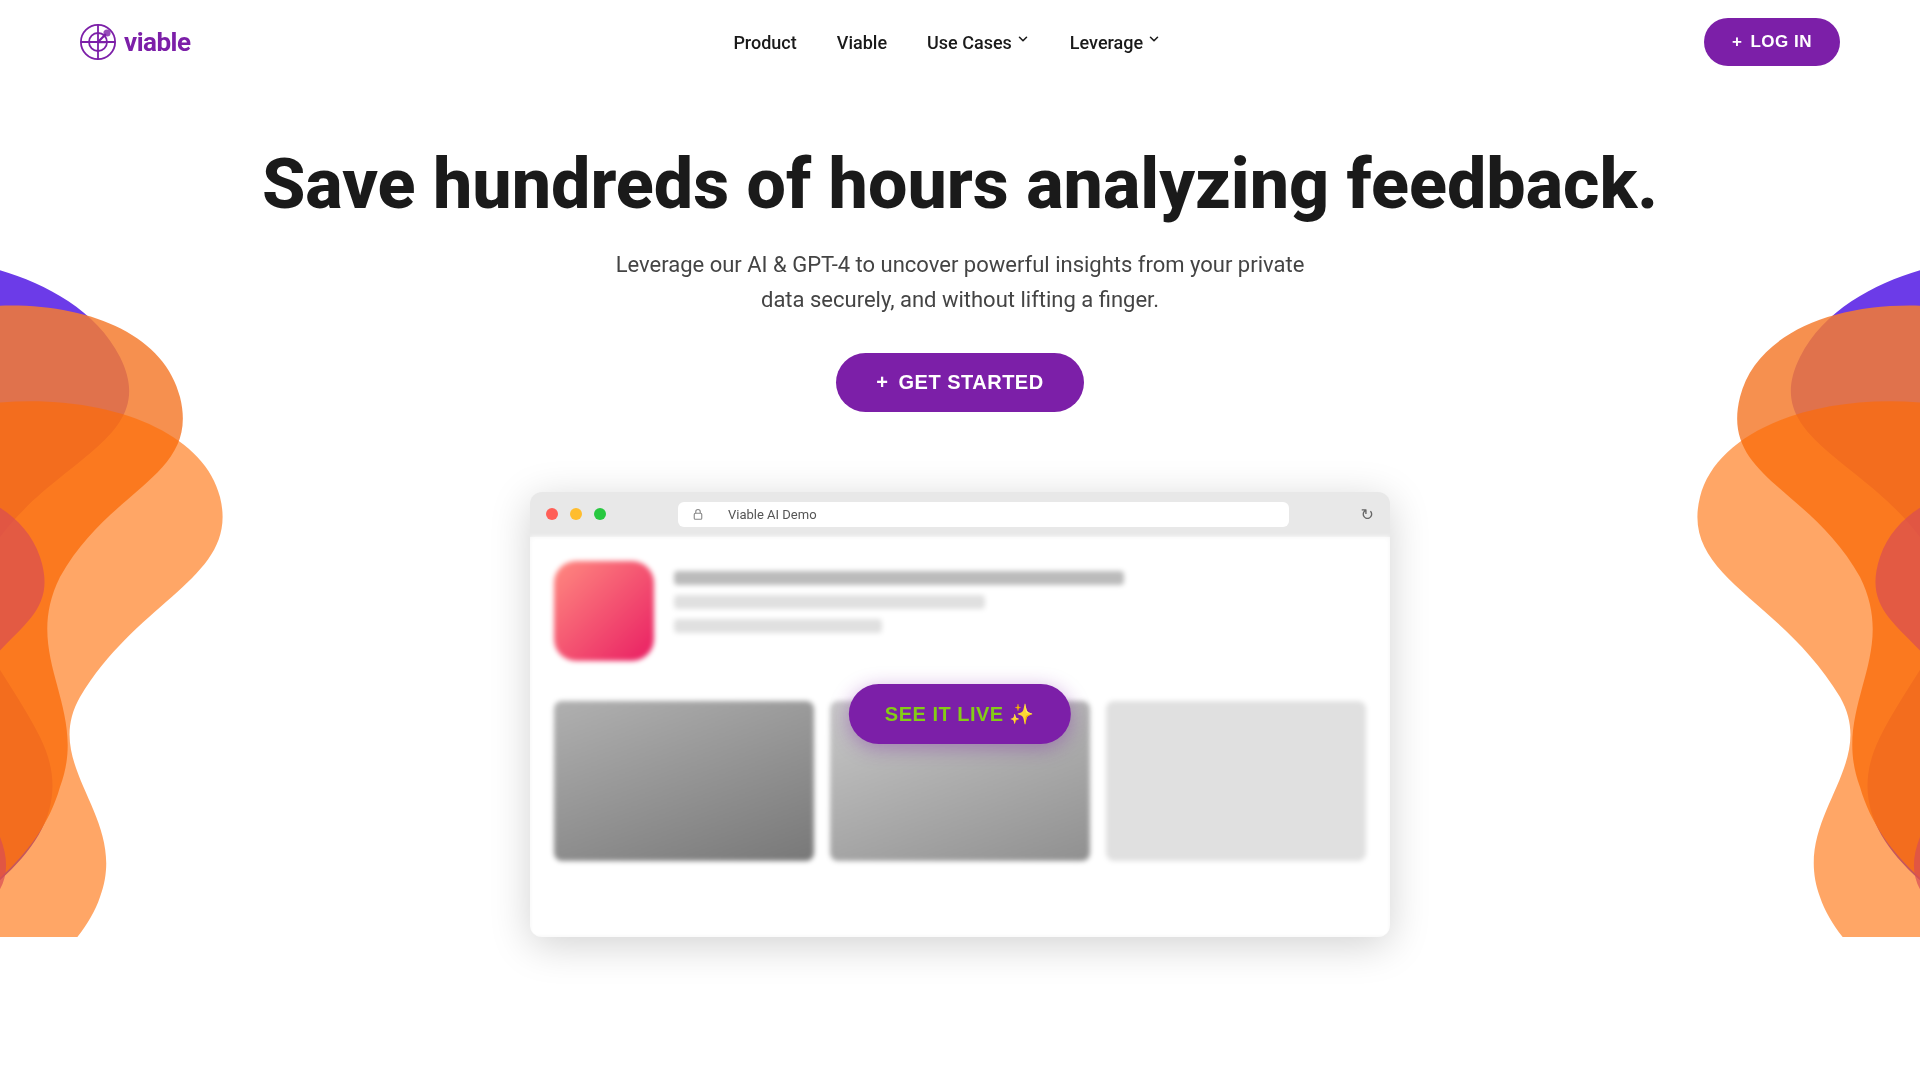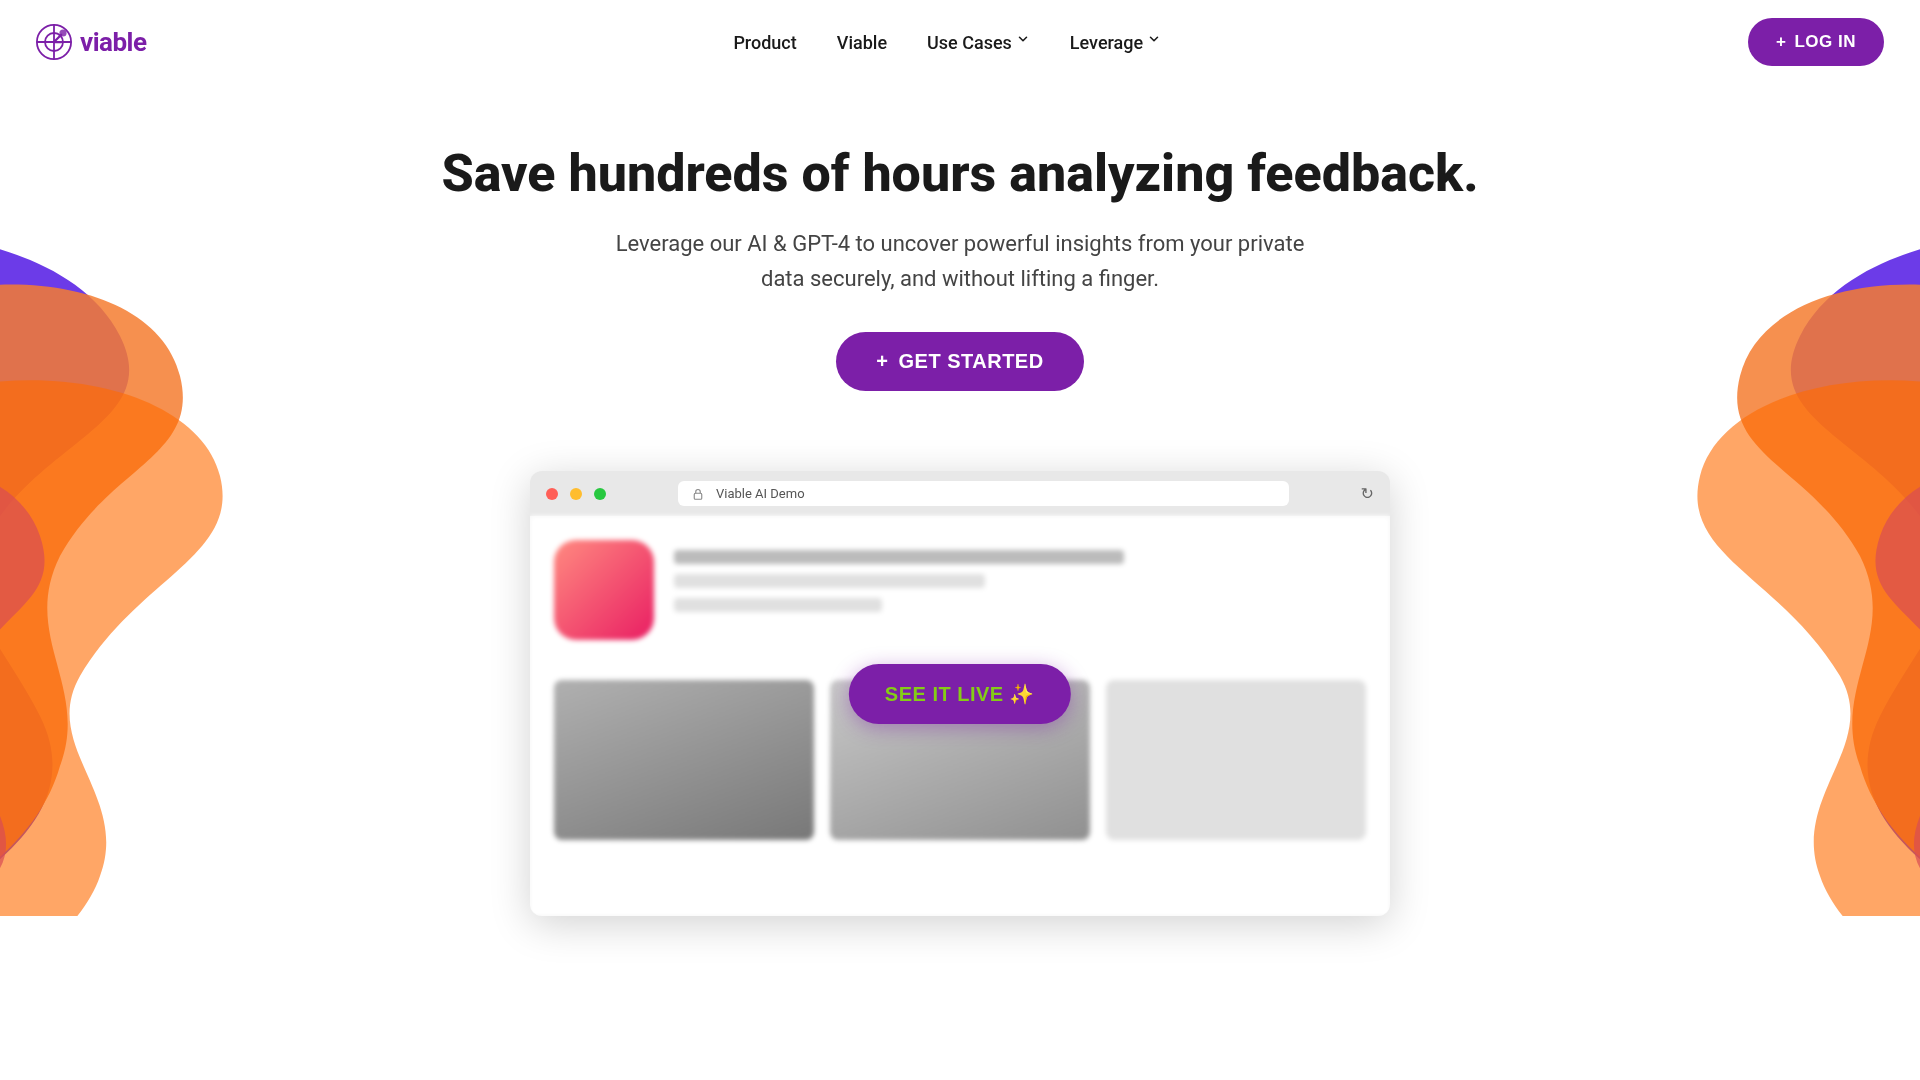--- a/index.html
+++ b/index.html
@@ -10,21 +10,21 @@
       width: 1920px;
       min-height: 1080px;
       position: relative;
     }
 
     
     .navbar {
       display: flex;
       align-items: center;
       justify-content: space-between;
-      padding: 18px 36px;
+      padding: 18px 80px;
       position: relative;
       z-index: 10;
     }
     .logo {
       display: flex;
       align-items: center;
       gap: 8px;
       text-decoration: none;
     }
     .logo-icon {
@@ -76,21 +76,21 @@
     }
 
     
     .hero {
       text-align: center;
       padding: 60px 20px 40px;
       position: relative;
       z-index: 5;
     }
     .hero h1 {
-      font-size: 52px;
+      font-size: 70px;
       font-weight: 800;
       color: #1a1a1a;
       margin-bottom: 22px;
       line-height: 1.15;
     }
     .hero p {
       font-size: 22px;
       color: #444;
       max-width: 700px;
       margin: 0 auto 36px;
@@ -140,21 +140,21 @@
     .dot-red { background: #ff5f57; }
     .dot-yellow { background: #ffbd2e; }
     .dot-green { background: #28c840; }
     .browser-addressbar {
       flex: 1;
       background: #fff;
       border-radius: 6px;
       padding: 5px 14px;
       display: flex;
       align-items: center;
-      gap: 12px;
+      gap: 24px;
       font-size: 13px;
       color: #555;
       margin: 0 60px;
     }
     .browser-addressbar svg { width: 12px; height: 12px; color: #888; flex-shrink: 0; }
     .browser-refresh {
       margin-left: auto;
       color: #666;
       font-size: 16px;
     }

